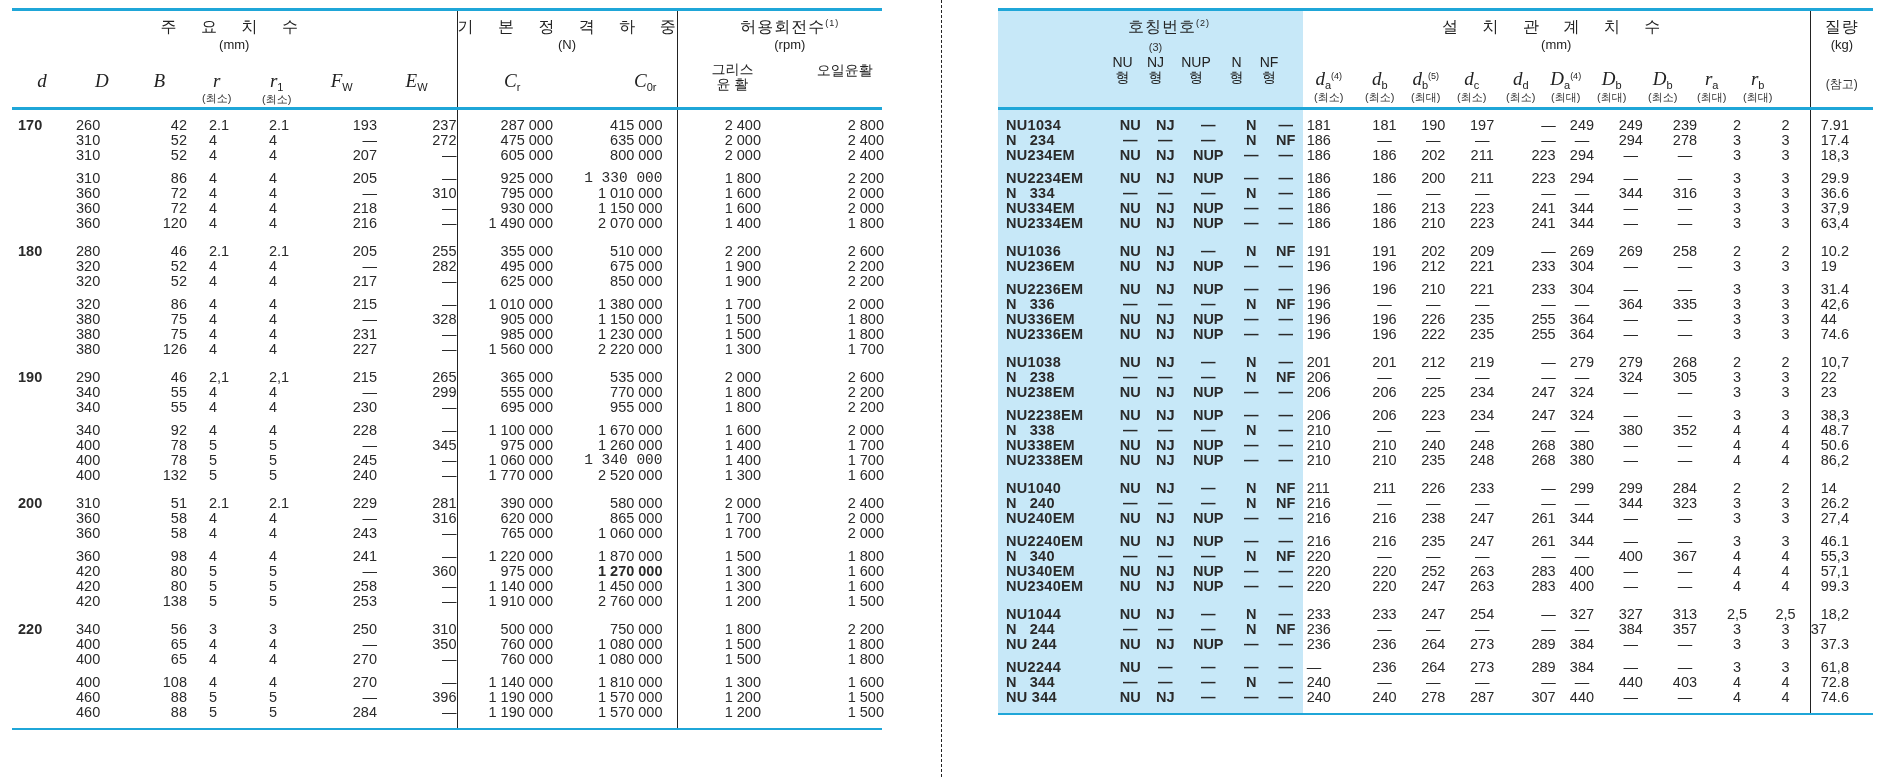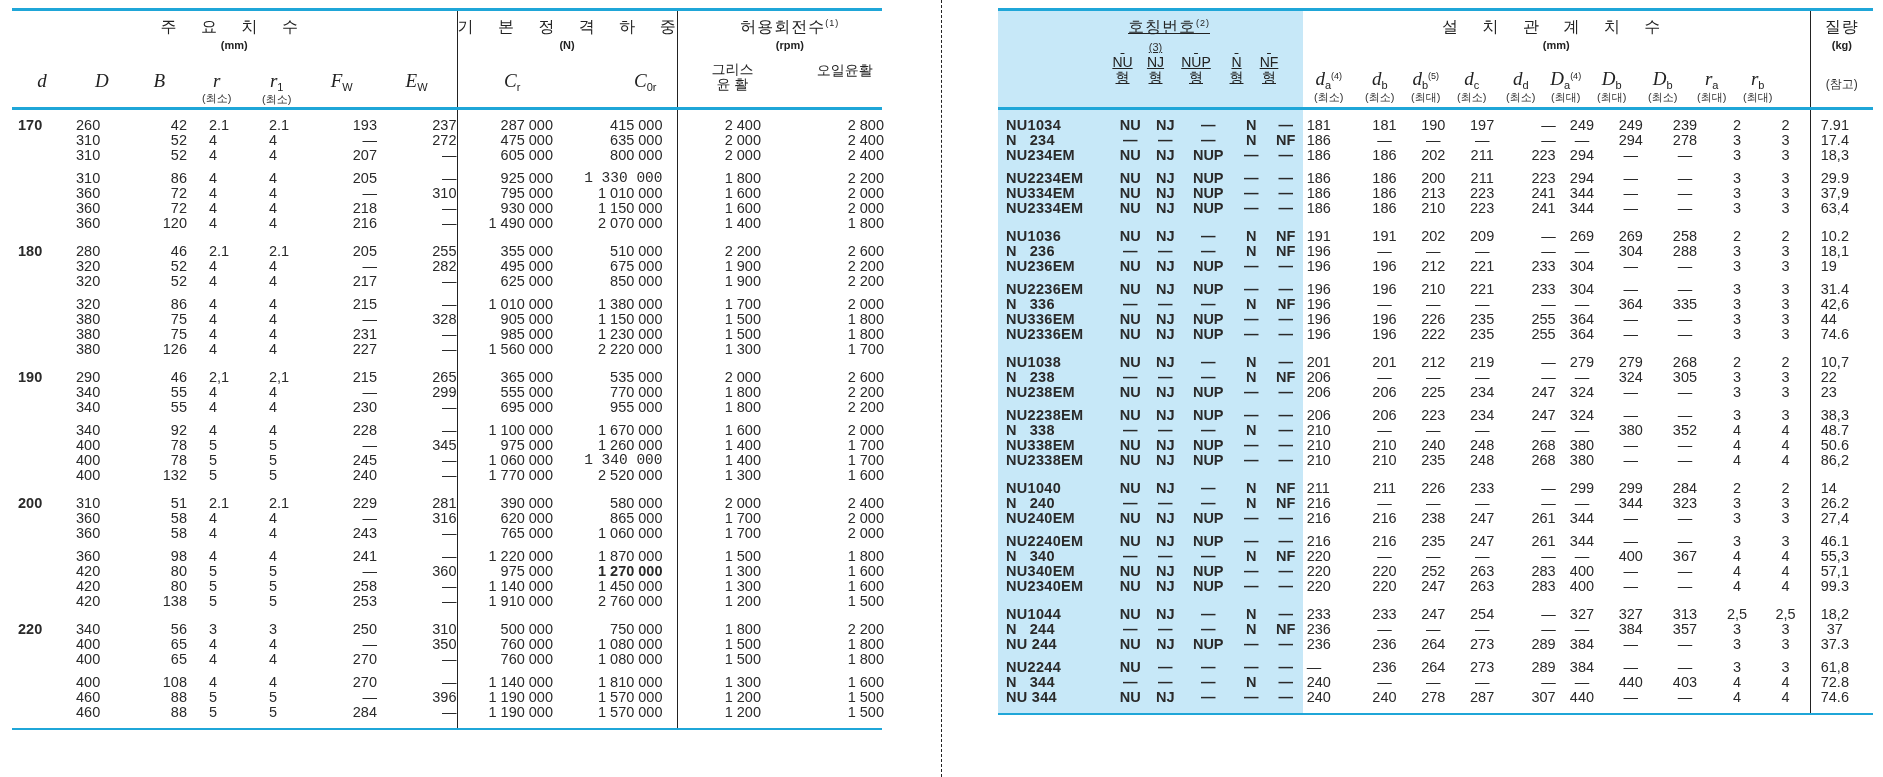--- a/index.html
+++ b/index.html
@@ -10,21 +10,21 @@
   #right { left: 998px; width: 875px; }
   .topline { height: 3px; background: #1fa6d8; }
   .midline { height: 3px; background: #1fa6d8; }
   .botline { height: 2px; background: #1fa6d8; }
   .divider-v { position: absolute; left: 941px; top: 0; height: 777px; border-left: 1px dashed #222; }
   table { border-collapse: collapse; table-layout: fixed; width: 100%; }
   td, th { padding: 0; margin: 0; white-space: nowrap; font-weight: normal; }
   .hdr { height: 96px; }
   .hdr td { vertical-align: top; text-align: center; font-size: 15px; color: #222; }
   .grp-title { letter-spacing: 10px; font-size: 16px; padding-top: 6px; display: block; }
-  .grp-unit { font-size: 11px; display: block; line-height: 14px; font-weight: bold; }
+  .grp-unit { font-size: 13px; display: block; line-height: 14px; }
   .sym { font-family: "Liberation Serif", "DejaVu Serif", serif; font-style: italic; font-size: 19px; }
   .sub { font-size: 11px; font-style: normal; vertical-align: sub; }
   .supn { font-size: 9px; font-style: normal; vertical-align: super; }
   .note { font-size: 11px; display: block; line-height: 12px; color: #333; }
   .vline-l { border-left: 1.5px solid #222; }
   .body-tbl td { font-size: 14.5px; line-height: 15px; height: 15px; color: #2a2a2a; }
   .num { text-align: right; }
   .ctr { text-align: center; }
   .lft { text-align: left; }
   .dcol { font-weight: bold; color: #111; text-align: left; padding-left: 6px; }
@@ -716,21 +716,21 @@
         <col style="width:48px">
         <col style="width:42px">
         <col style="width:50px">
         <col style="width:52px">
         <col style="width:46px">
         <col style="width:46px">
       <col style="width:59px">
     </colgroup>
     <tbody>
         <tr class="hdr">
-      <td colspan="6" class="right-hdr-blue" style="text-align:left;text-decoration:underline;">
+      <td colspan="6" class="right-hdr-blue" style="text-align:left;">
         <div style="padding-left:130px; padding-top:6px; font-size:16px; letter-spacing:1px;"><span>호칭번호</span><span class="supn">(2)</span></div>
         <div style="display:flex; margin-top:2px; font-size:14px; line-height:15px;">
           <div style="width:108px"></div>
           <div style="width:33px; text-align:center;">
                 <span style="display:block">&nbsp;</span>
                 <span style="display:block">NU</span>
                 <span style="display:block">형</span>
               </div>
           <div style="width:33px; text-align:center;">
                 <span class="note" style="line-height:15px">(3)</span>
@@ -908,20 +908,39 @@
           <td class="ctr">211</td>
           <td class="num" style="padding-right: 4px;">223</td>
           <td class="ctr">294</td>
           <td class="ctr">—</td>
           <td class="ctr">—</td>
           <td class="ctr">3</td>
           <td class="ctr">3</td>
           <td class="lft vline-l" style="padding-left: 10px;">29.9</td>
         </tr>
         <tr>
+          <td class="des blue" style="white-space: pre;">N   334</td>
+          <td class="typ blue">—</td>
+          <td class="typ blue">—</td>
+          <td class="typ blue">—</td>
+          <td class="typ blue">N</td>
+          <td class="typ blue">—</td>
+          <td class="lft" style="padding-left: 4px;">186</td>
+          <td class="ctr">—</td>
+          <td class="ctr">—</td>
+          <td class="ctr">—</td>
+          <td class="num" style="padding-right: 4px;">—</td>
+          <td class="ctr">—</td>
+          <td class="ctr">344</td>
+          <td class="ctr">316</td>
+          <td class="ctr">3</td>
+          <td class="ctr">3</td>
+          <td class="lft vline-l" style="padding-left: 10px;">36.6</td>
+        </tr>
+        <tr>
           <td class="des blue" style="white-space: pre;">NU334EM</td>
           <td class="typ blue">NU</td>
           <td class="typ blue">NJ</td>
           <td class="typ blue">NUP</td>
           <td class="typ blue">—</td>
           <td class="typ blue">—</td>
           <td class="lft" style="padding-left: 4px;">186</td>
           <td class="ctr">186</td>
           <td class="ctr">213</td>
           <td class="ctr">223</td>
@@ -984,39 +1003,20 @@
           <td class="ctr">209</td>
           <td class="num" style="padding-right: 4px;">—</td>
           <td class="ctr">269</td>
           <td class="ctr">269</td>
           <td class="ctr">258</td>
           <td class="ctr">2</td>
           <td class="ctr">2</td>
           <td class="lft vline-l" style="padding-left: 10px;">10.2</td>
         </tr>
         <tr>
-          <td class="des blue" style="white-space: pre;">N   236</td>
-          <td class="typ blue">—</td>
-          <td class="typ blue">—</td>
-          <td class="typ blue">—</td>
-          <td class="typ blue">N</td>
-          <td class="typ blue">NF</td>
-          <td class="lft" style="padding-left: 4px;">196</td>
-          <td class="ctr">—</td>
-          <td class="ctr">—</td>
-          <td class="ctr">—</td>
-          <td class="num" style="padding-right: 4px;">—</td>
-          <td class="ctr">—</td>
-          <td class="ctr">304</td>
-          <td class="ctr">288</td>
-          <td class="ctr">3</td>
-          <td class="ctr">3</td>
-          <td class="lft vline-l" style="padding-left: 10px;">18,1</td>
-        </tr>
-        <tr>
           <td class="des blue" style="white-space: pre;">NU236EM</td>
           <td class="typ blue">NU</td>
           <td class="typ blue">NJ</td>
           <td class="typ blue">NUP</td>
           <td class="typ blue">—</td>
           <td class="typ blue">—</td>
           <td class="lft" style="padding-left: 4px;">196</td>
           <td class="ctr">196</td>
           <td class="ctr">212</td>
           <td class="ctr">221</td>
@@ -1513,21 +1513,21 @@
           <td class="lft" style="padding-left: 4px;">236</td>
           <td class="ctr">—</td>
           <td class="ctr">—</td>
           <td class="ctr">—</td>
           <td class="num" style="padding-right: 4px;">—</td>
           <td class="ctr">—</td>
           <td class="ctr">384</td>
           <td class="ctr">357</td>
           <td class="ctr">3</td>
           <td class="ctr">3</td>
-          <td class="lft vline-l" style="padding-left: 16px;">37</td>
+          <td class="lft vline-l" style="padding-left: 0;">37</td>
         </tr>
         <tr>
           <td class="des blue" style="white-space: pre;">NU 244</td>
           <td class="typ blue">NU</td>
           <td class="typ blue">NJ</td>
           <td class="typ blue">NUP</td>
           <td class="typ blue">—</td>
           <td class="typ blue">—</td>
           <td class="lft" style="padding-left: 4px;">236</td>
           <td class="ctr">236</td>

